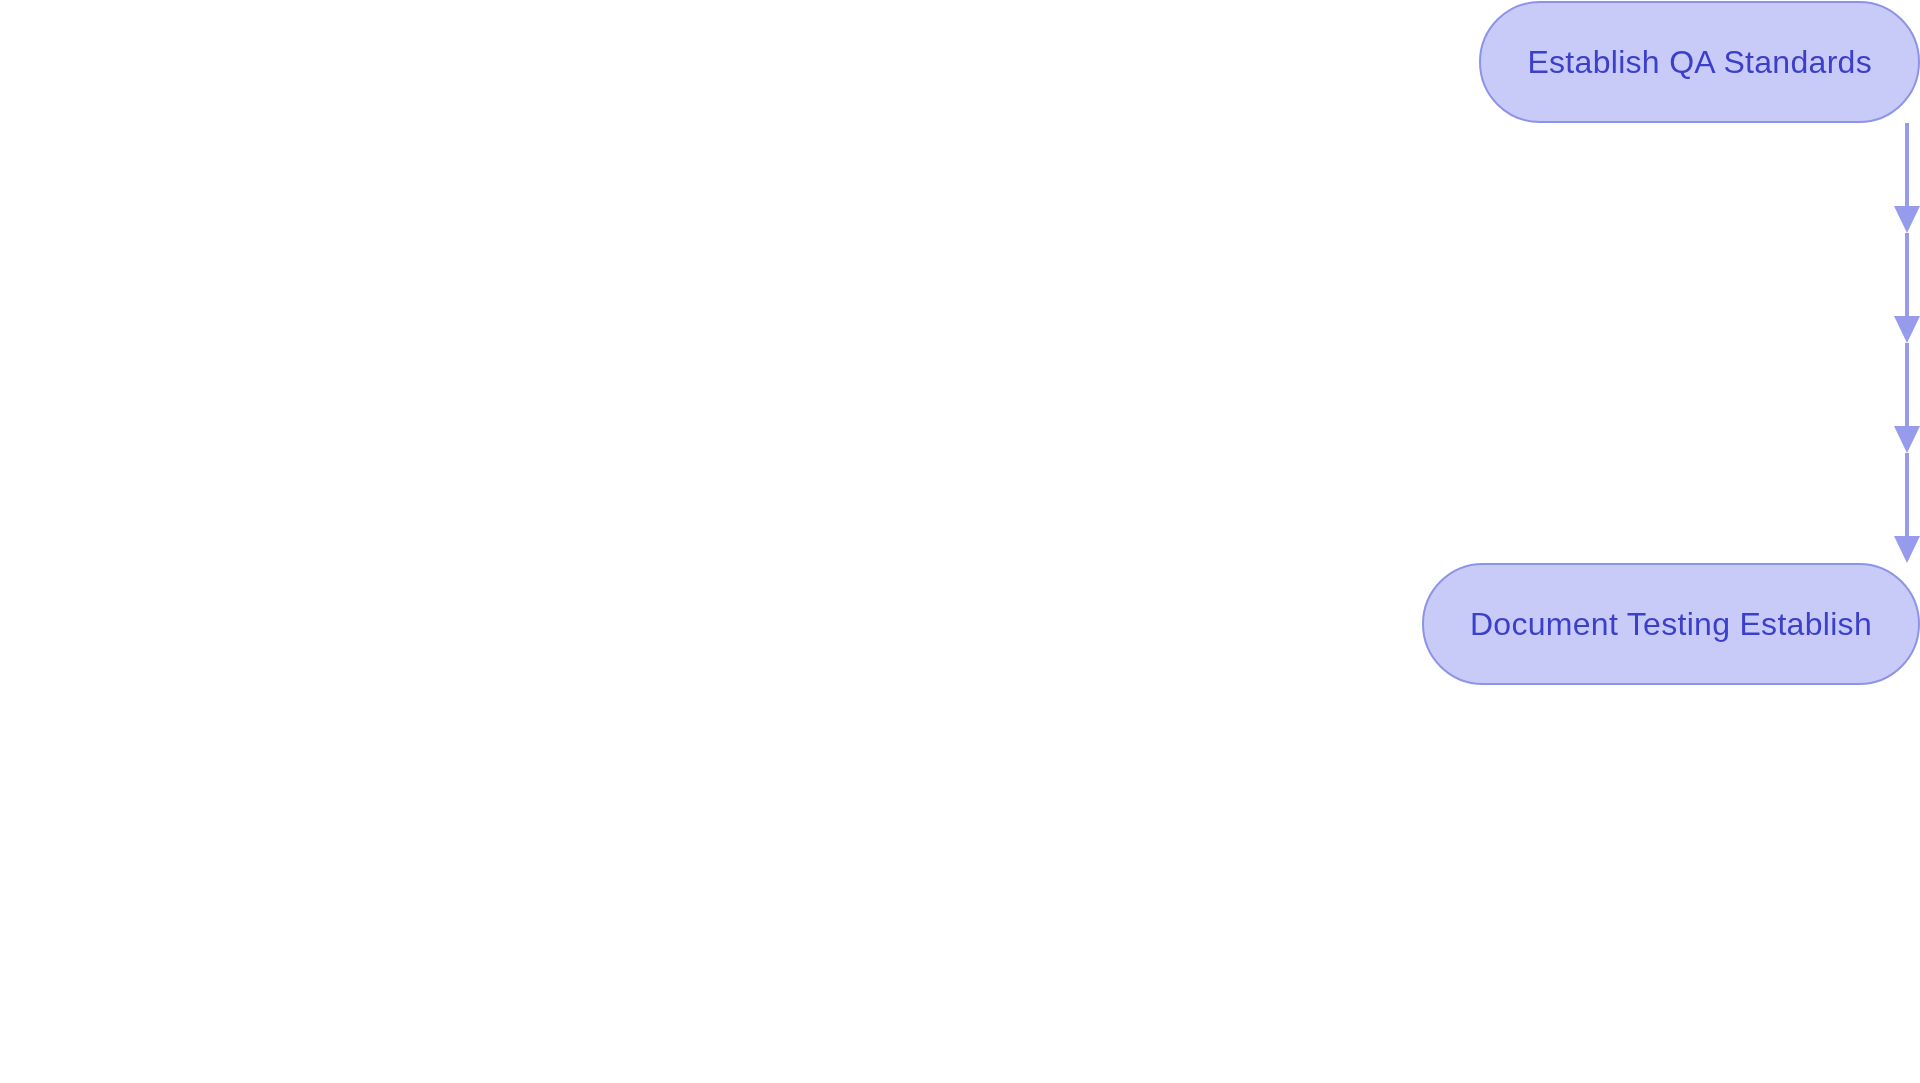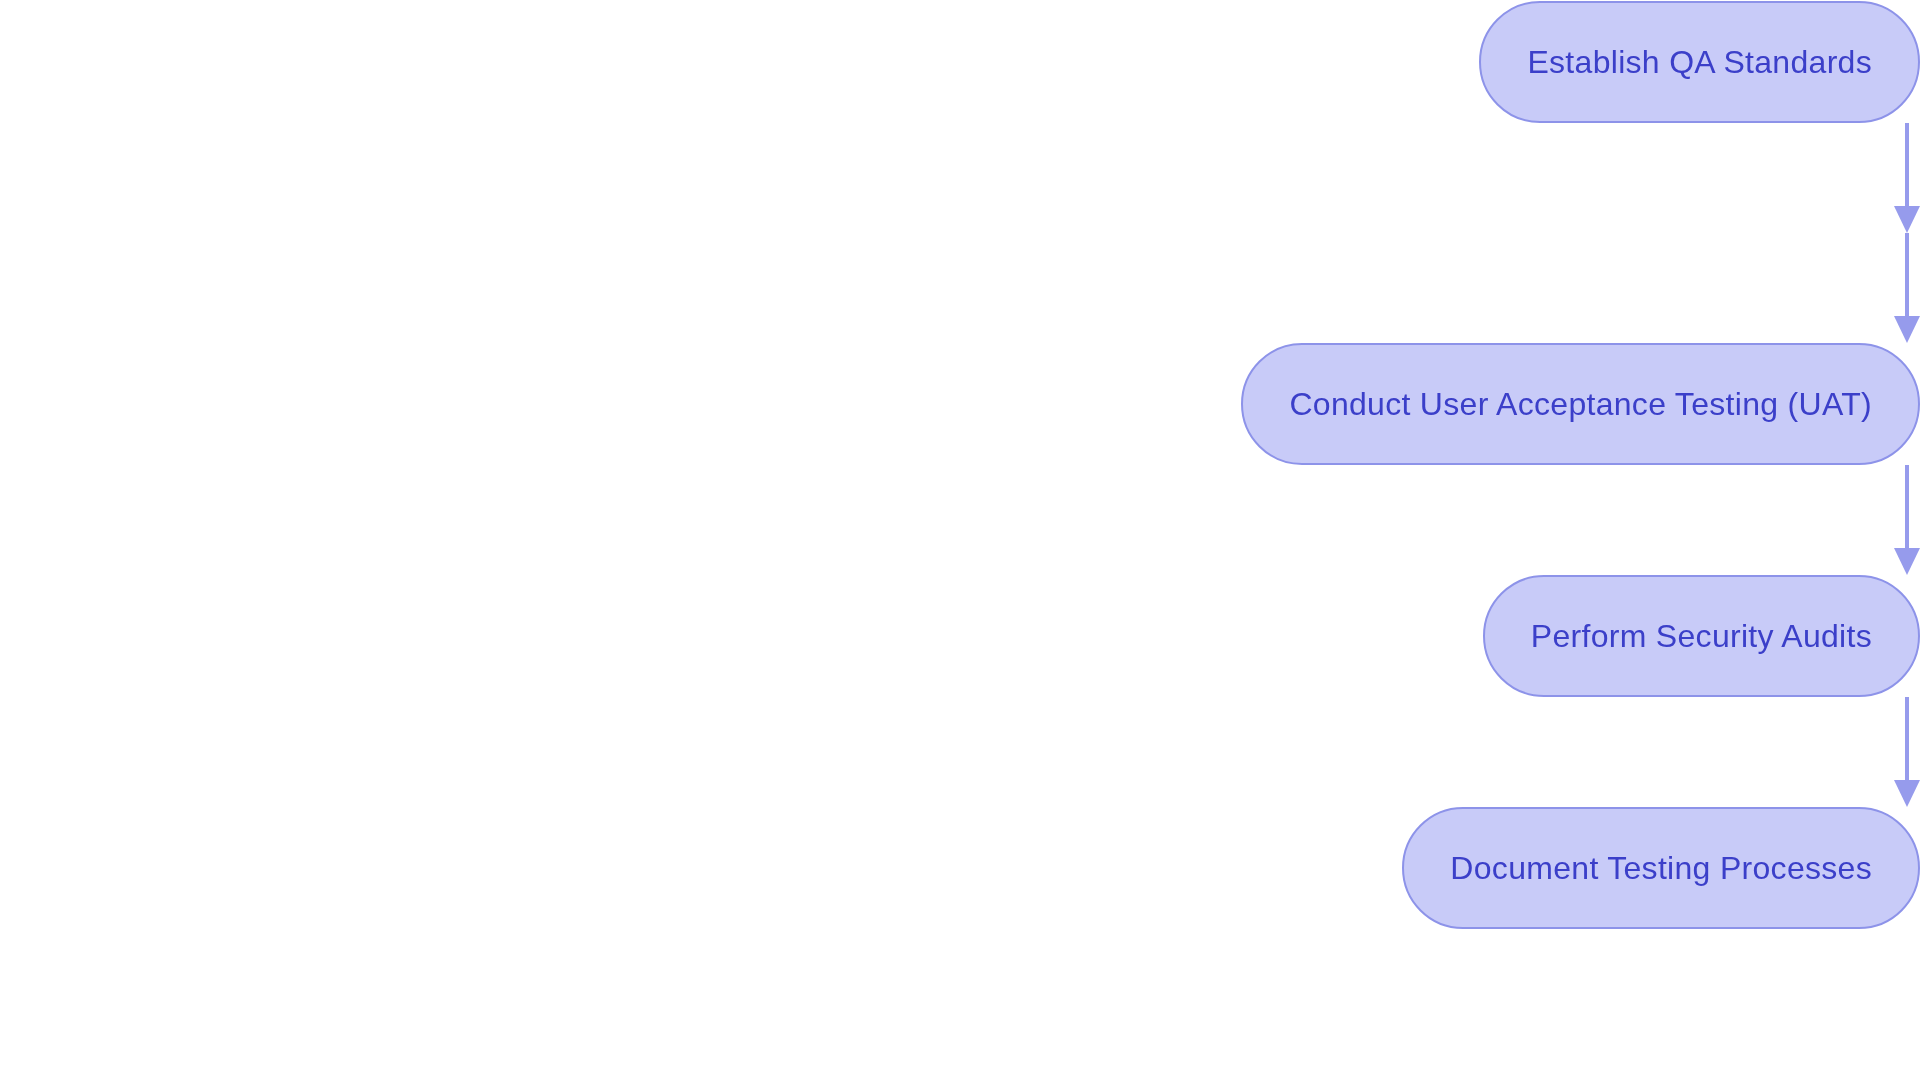--- a/index.html
+++ b/index.html
@@ -69,35 +69,29 @@
     <div class="edge-line"></div>
     <div class="arrowhead"></div>
   </div>
 
 
   <div class="connector">
     <div class="edge-line"></div>
     <div class="arrowhead"></div>
   </div>
 
-  <div class="flow-node">
-    <span class="node-label">Conduct User Acceptance Testing (UAT)</span>
+
+  <div class="connector">
+    <div class="edge-line"></div>
+    <div class="arrowhead"></div>
   </div>
+
 
   <div class="connector">
     <div class="edge-line"></div>
     <div class="arrowhead"></div>
   </div>
 
   <div class="flow-node">
-    <span class="node-label">Perform Security Audits</span>
-  </div>
-
-  <div class="connector">
-    <div class="edge-line"></div>
-    <div class="arrowhead"></div>
-  </div>
-
-  <div class="flow-node">
-    <span class="node-label">Document Testing Processes</span>
+    <span class="node-label">Document Testing Establish</span>
   </div>
 
 </div>
 
 </body></html>

